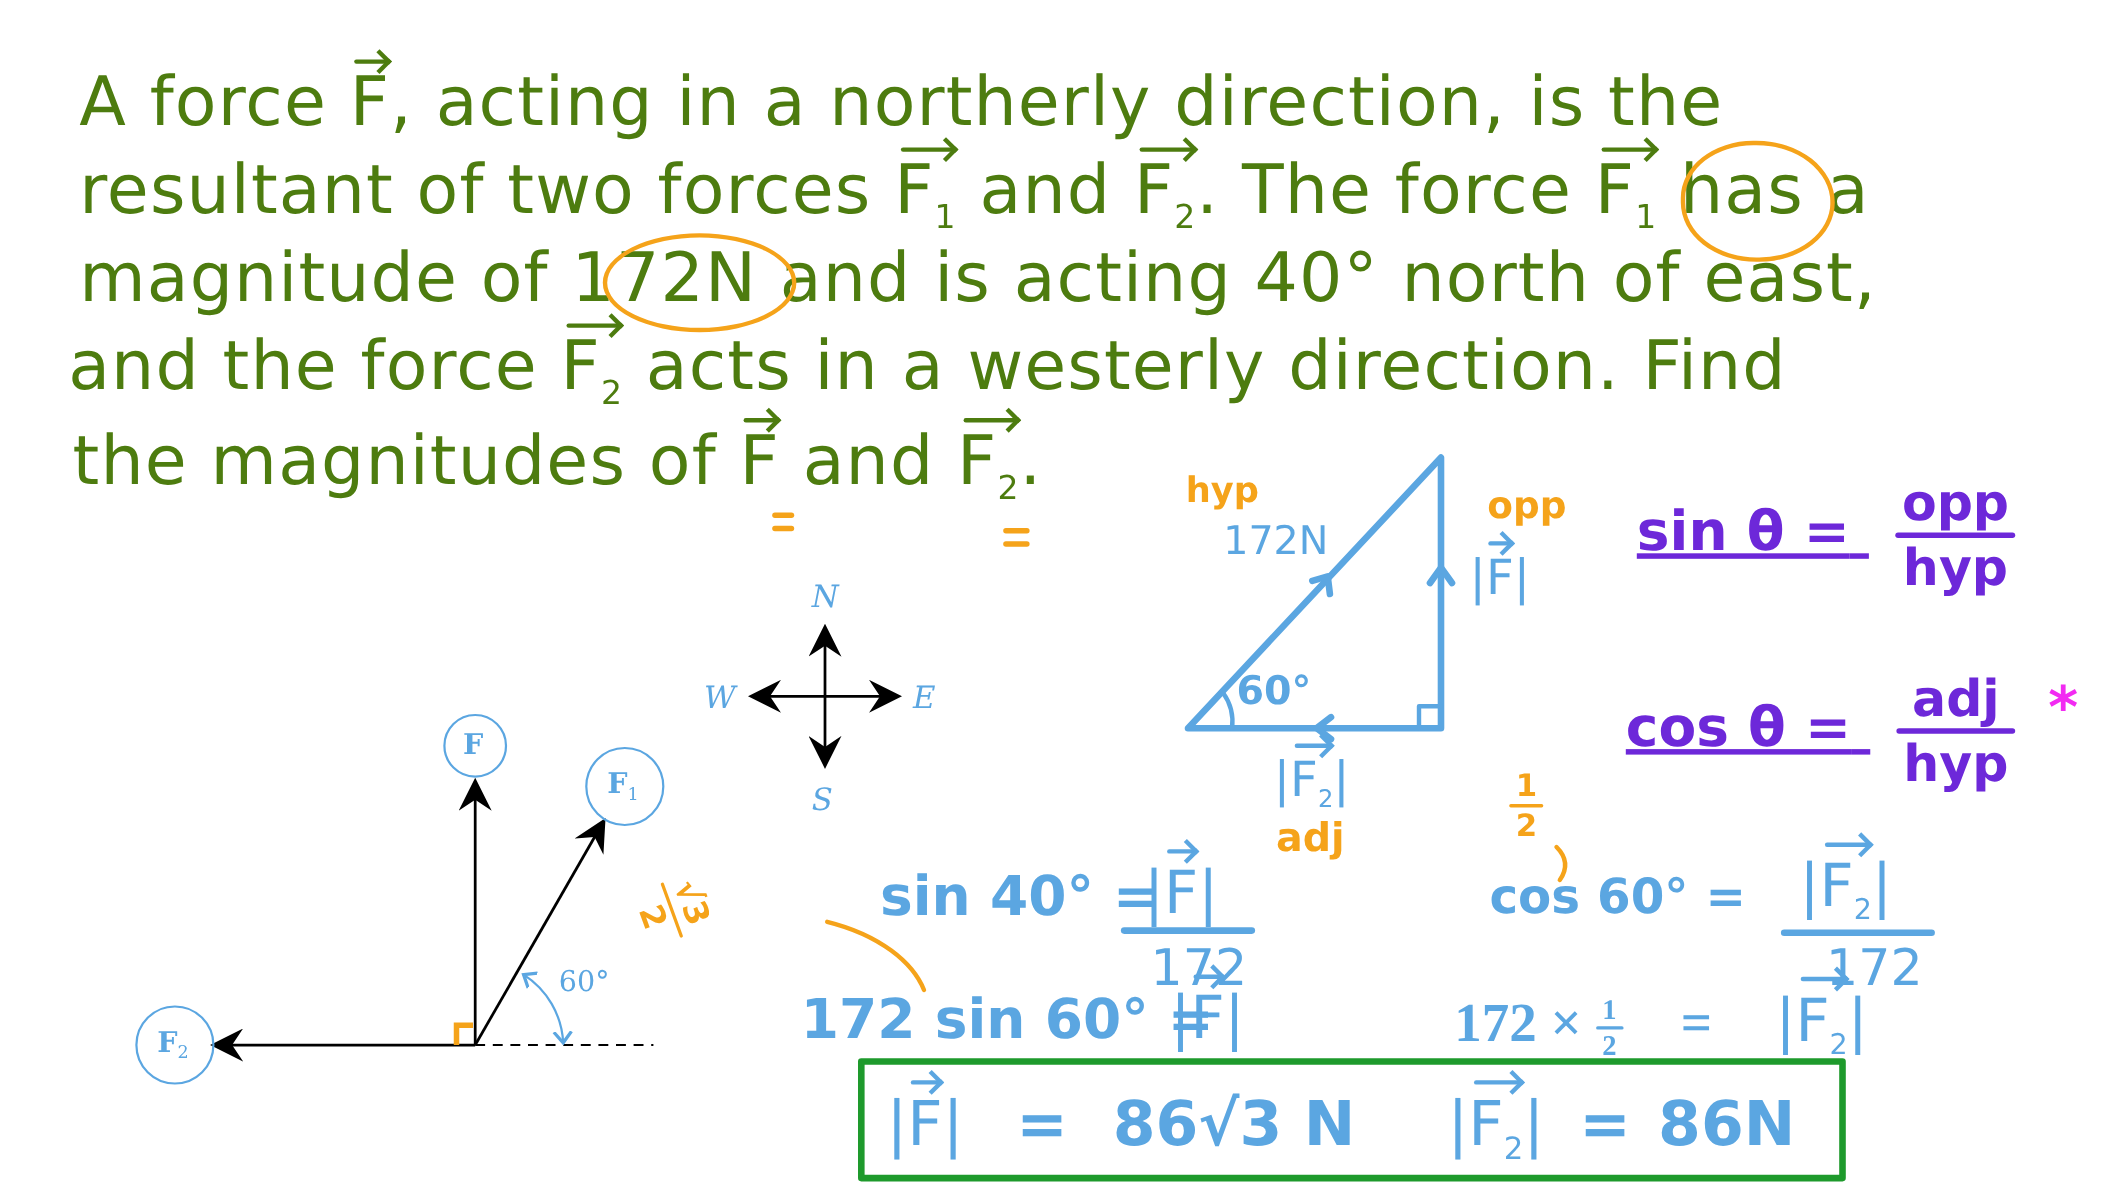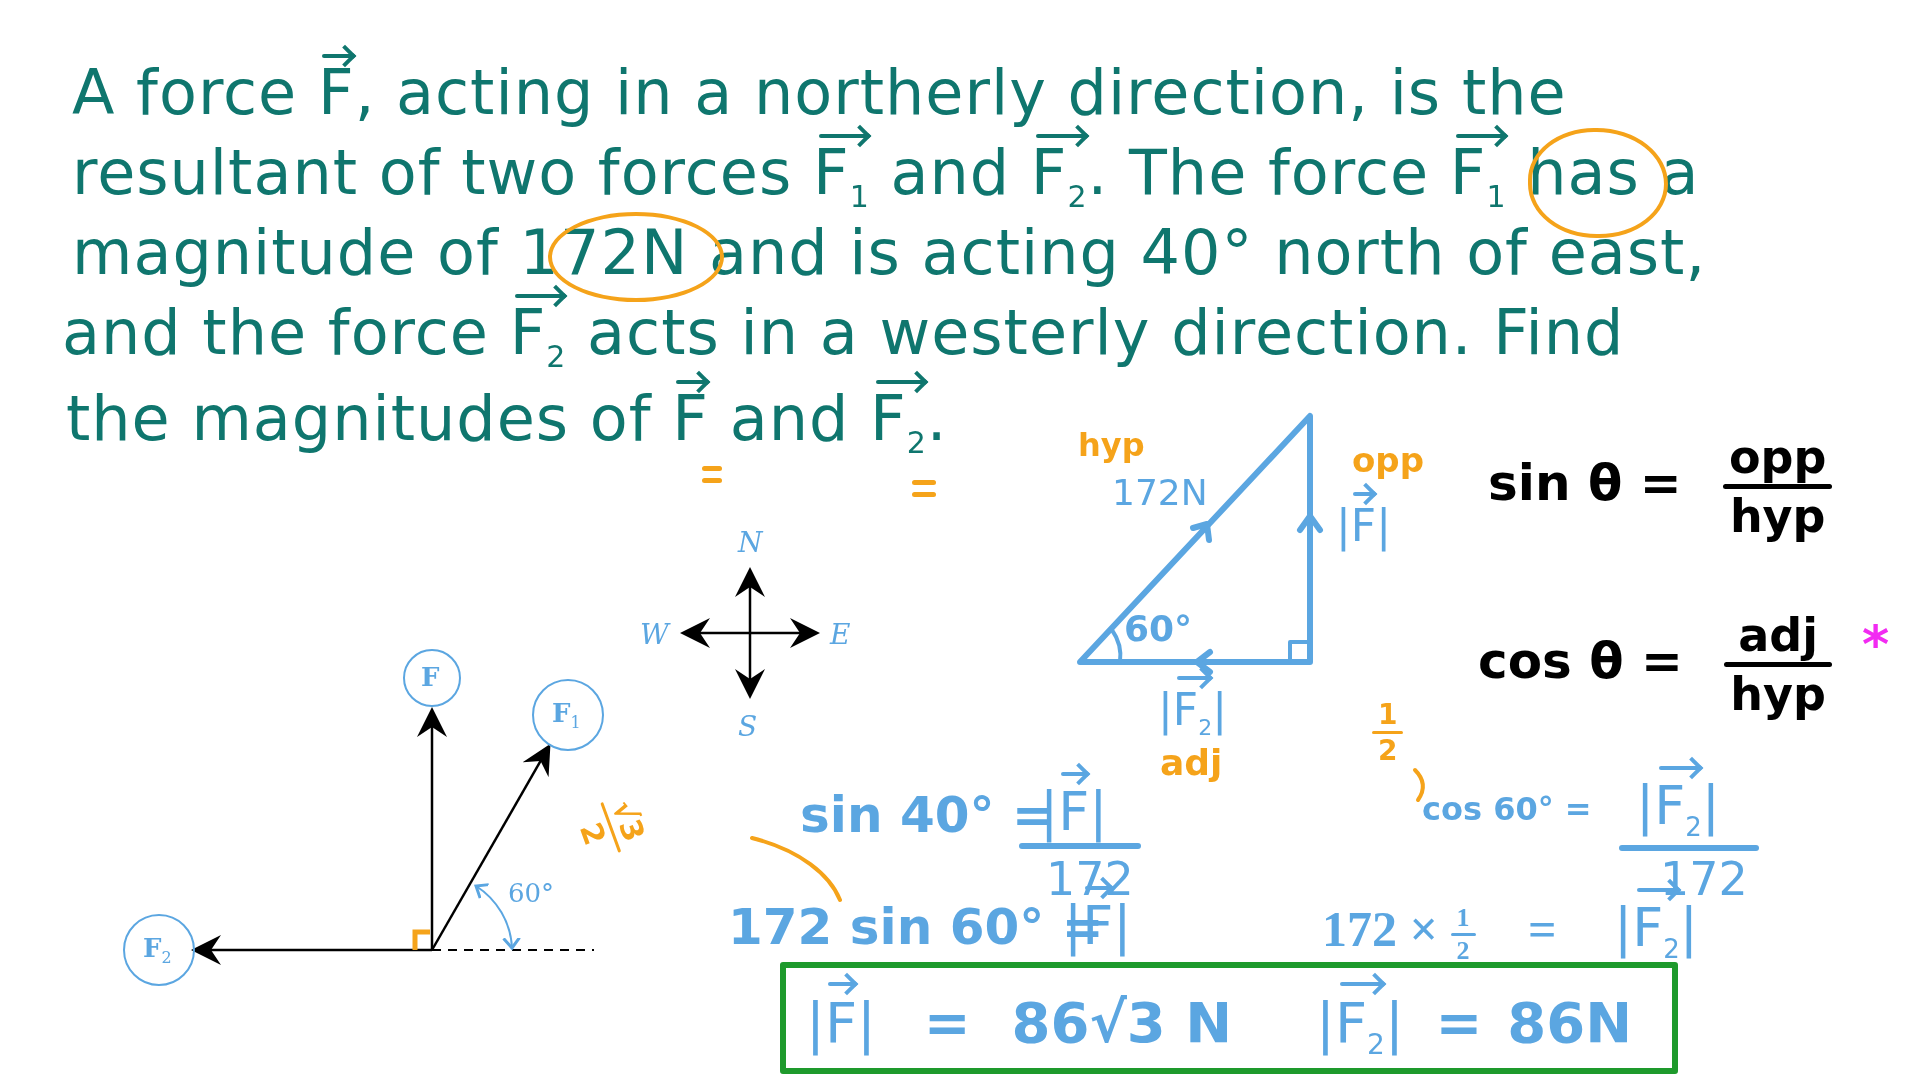--- a/index.html
+++ b/index.html
@@ -1,22 +1,22 @@
 <!DOCTYPE html>
 <html><head>
 <meta charset="utf-8">
 <style>
   html, body { margin: 0; padding: 0; background: #ffffff; }
   body { width: 1920px; height: 1080px; position: relative; overflow: hidden;
          font-family: "DejaVu Sans", sans-serif; }
   .abs { position: absolute; white-space: nowrap; }
-  .ink-dark { color: #0f766e; }
+  .ink-dark { color: #4d7c0f; }
   .ink-orange { color: #F5A31A; }
   .ink-blue { color: #5BA6E1; }
-  .ink-green { color: #000000; }
+  .ink-green { color: #6d28d9; text-decoration: underline; }
   .ink-magenta { color: #F22BF2; }
   .qline { font-size: 62px; letter-spacing: 1px; font-weight: normal; line-height: 1; }
   .vec { position: relative; display: inline-block; }
   .vec::before { content: ""; position: absolute; left: 10%; right: 5%; top: -8px; height: 4px;
                  background: currentColor; border-radius: 2px; }
   .vec::after { content: ""; position: absolute; right: 2px; top: -14px; width: 12px; height: 12px;
                 border-top: 4px solid currentColor; border-right: 4px solid currentColor;
                 transform: rotate(45deg); transform-origin: center; }
   .frac { display: inline-flex; flex-direction: column; align-items: center; vertical-align: middle; }
   .frac .num, .frac .den { padding: 0 6px; }
@@ -160,21 +160,21 @@
     <span class="den">2</span>
   </span>
 </div>
 
 <div class="abs ink-blue" style="left:800px; top:786px; font-size:50px; font-weight:bold;">sin 40° =</div>
 <div class="abs ink-blue" style="left:1040px; top:780px; font-size:54px;">|<span class="vec">F</span>|</div>
 <div class="abs ink-blue" style="left:1046px; top:852px; font-size:46px;">172</div>
 <div class="abs ink-blue" style="left:728px; top:898px; font-size:50px; font-weight:bold;">172 sin 60° =</div>
 <div class="abs ink-blue" style="left:1064px; top:894px; font-size:54px;">|<span class="vec">F</span>|</div>
 
-<div class="abs ink-blue" style="left:1422px; top:790px; font-size:32px; font-weight:bold;">cos 60° =</div>
+<div class="abs ink-blue" style="left:1354px; top:790px; font-size:44px; font-weight:bold;">cos 60° =</div>
 <div class="abs ink-blue" style="left:1636px; top:774px; font-size:54px;">|<span class="vec"><span>F</span><sub style="font-size:26px">2</sub></span>|</div>
 <div class="abs ink-blue" style="left:1660px; top:852px; font-size:46px;">172</div>
 <div class="abs ink-blue" style="left:1322px; top:900px; font-size:50px; font-weight:bold;font-family:Liberation Serif, serif;">
   <span>172 ×</span>
   <span class="frac" style="font-size:26px;">
     <span class="num">1</span>
     <span class="bar" style="height:3px"></span>
     <span class="den">2</span>
   </span>
   <span style="margin-left:40px">=</span>

